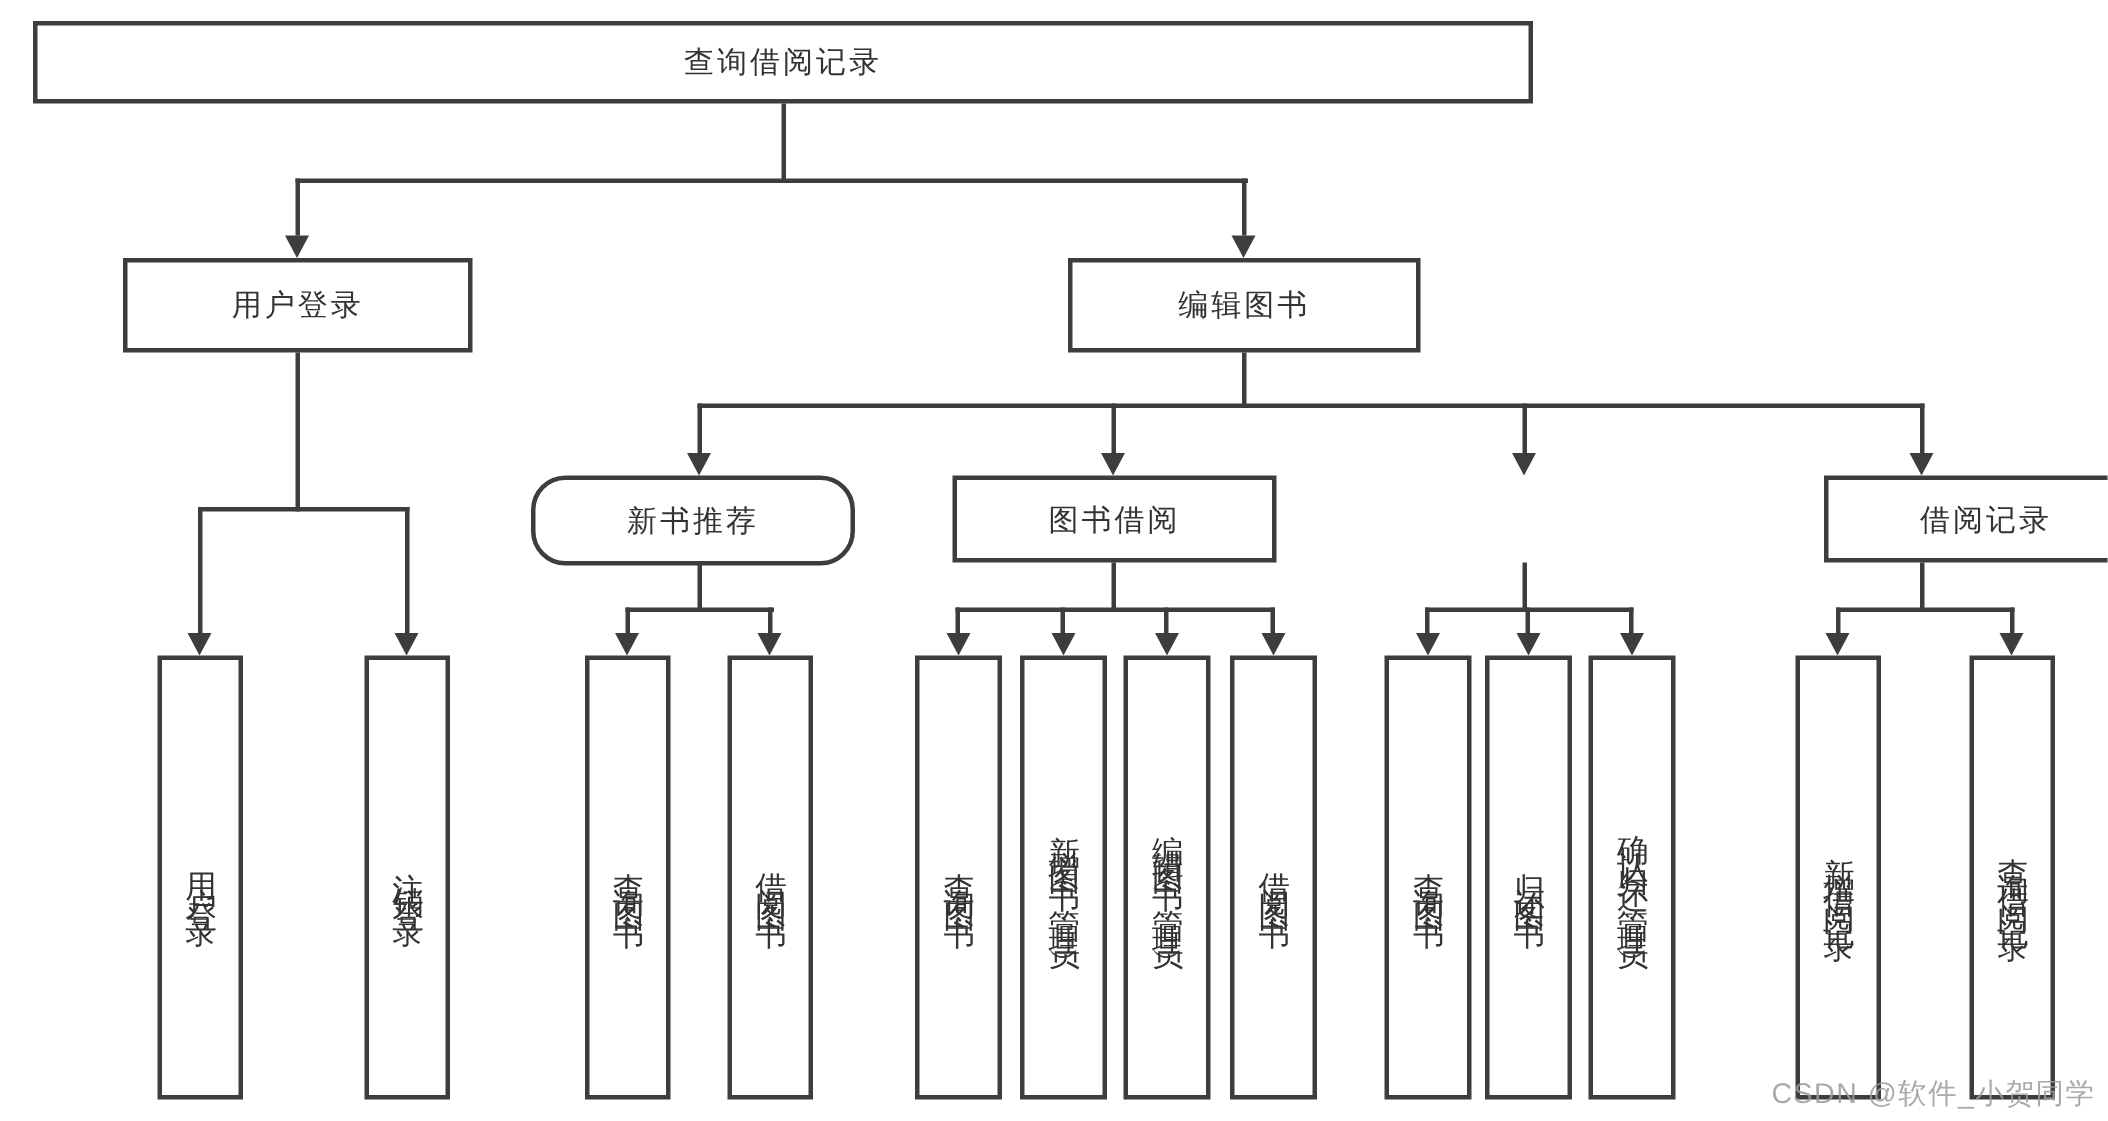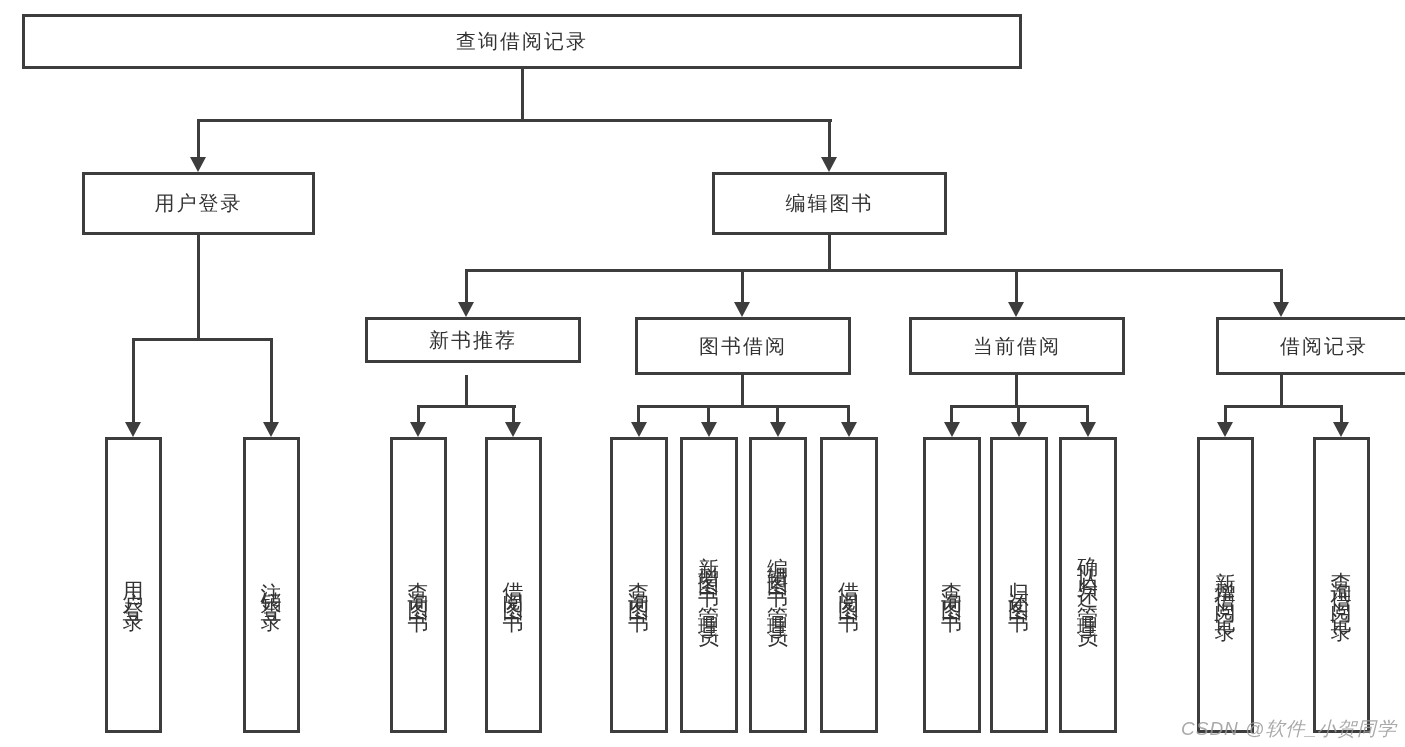--- a/index.html
+++ b/index.html
@@ -66,21 +66,20 @@
   .watermark{
     position:absolute;
     left:1181px;
     top:716px;
     font-size:19px;
     letter-spacing:1px;
     color:var(--watermark);
     opacity:0.85;
     z-index:5;
     white-space:nowrap;
-    font-style:italic;
   }
 </style>
 </head>
 <body>
 
 <div class="canvas">
 
   <div class="box" style="left:22px;top:14px;width:1000px;height:55px;">
     <span>查询借阅记录</span>
   </div>
@@ -110,28 +109,25 @@
   <div class="line" style="left:465px;top:269px;width:818px;height:3px;"></div>
   <div class="line" style="left:465px;top:269px;width:3px;height:33px;"></div>
   <div class="arrow" style="left:458px;top:302px;"></div>
   <div class="line" style="left:741px;top:269px;width:3px;height:33px;"></div>
   <div class="arrow" style="left:734px;top:302px;"></div>
   <div class="line" style="left:1015px;top:269px;width:3px;height:33px;"></div>
   <div class="arrow" style="left:1008px;top:302px;"></div>
   <div class="line" style="left:1280px;top:269px;width:3px;height:33px;"></div>
   <div class="arrow" style="left:1273px;top:302px;"></div>
 
-  <div class="box" style="left:365px;top:317px;width:216px;height:46px;">
+  <div class="box" style="left:354px;top:317px;width:216px;height:60px;border-radius:23px;">
     <span>新书推荐</span>
   </div>
   <div class="box" style="left:635px;top:317px;width:216px;height:58px;">
     <span>图书借阅</span>
-  </div>
-  <div class="box" style="left:909px;top:317px;width:216px;height:58px;">
-    <span>当前借阅</span>
   </div>
   <div class="box" style="left:1174px;top:317px;width:216px;height:58px;margin-left:42px;">
     <span>借阅记录</span>
   </div>
 
   <div class="line" style="left:465px;top:375px;width:3px;height:33px;"></div>
   <div class="line" style="left:417px;top:405px;width:99px;height:3px;"></div>
   <div class="line" style="left:417px;top:405px;width:3px;height:17px;"></div>
   <div class="arrow" style="left:410px;top:422px;"></div>
   <div class="line" style="left:512px;top:405px;width:3px;height:17px;"></div>

